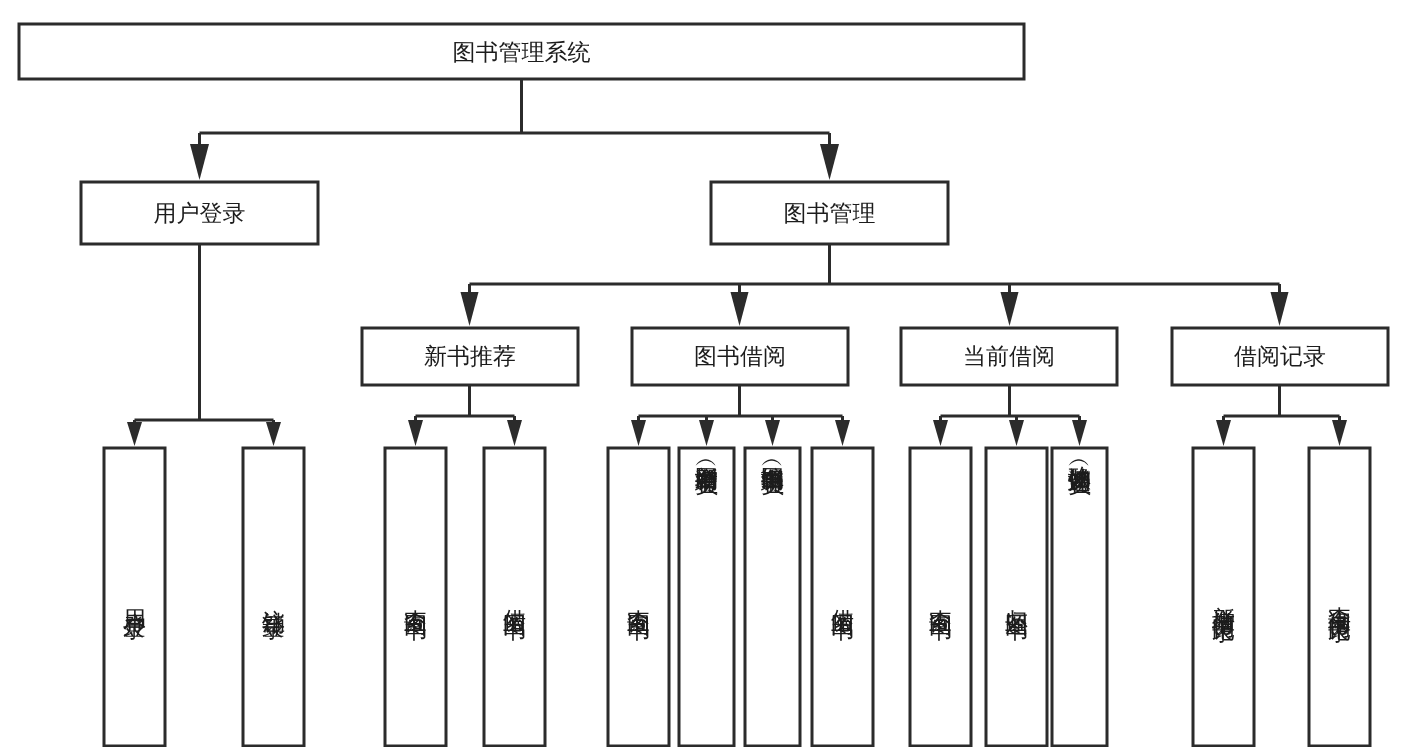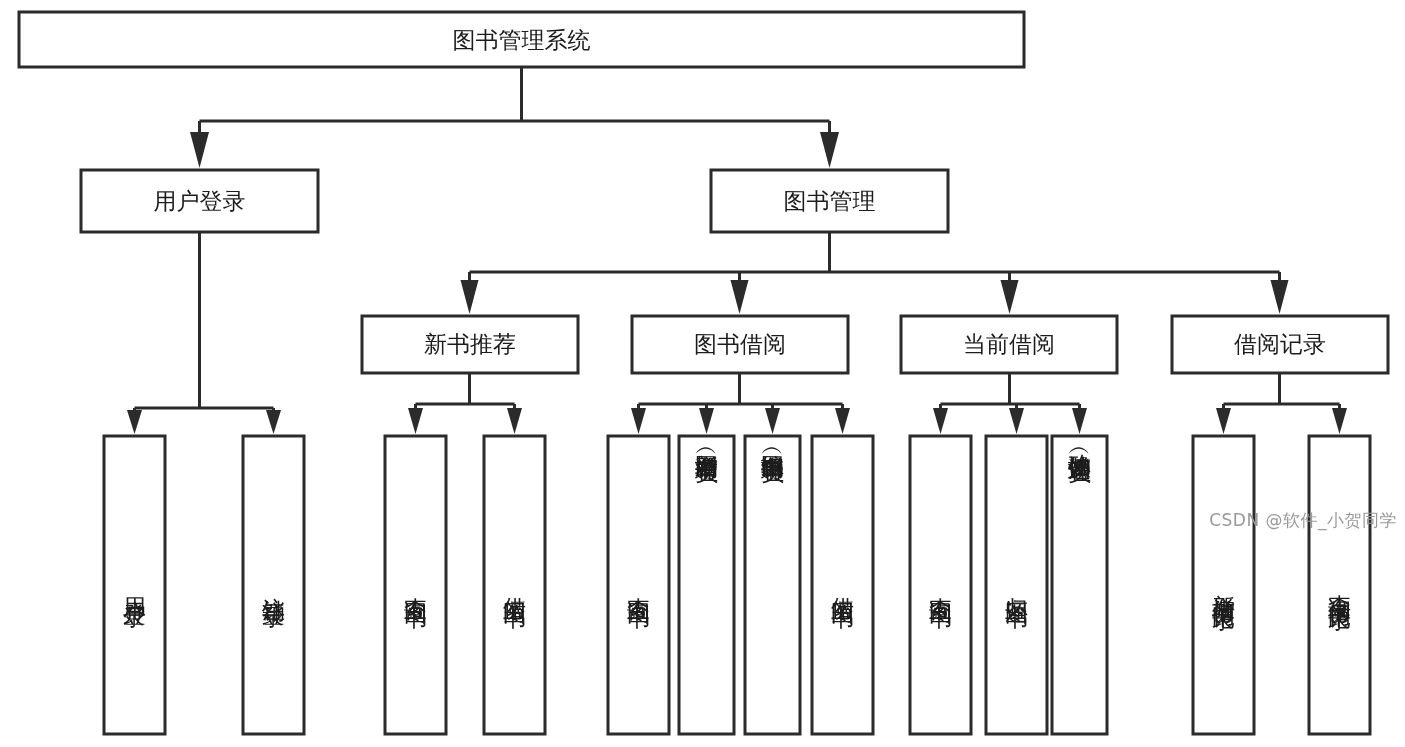--- a/index.html
+++ b/index.html
@@ -10,21 +10,21 @@
   body {
     width: 1405px;
     height: 747px;
     font-family: "DejaVu Sans", "Liberation Sans", sans-serif;
     overflow: hidden;
     position: relative;
   }
   #diagram-root {
     position: absolute;
     left: 0;
-    top: 0;
+    top: 12px;
     width: 1405px;
     height: 539px;
   }
   svg.flowchart {
     display: block;
     width: 1405px;
     height: 747px;
   }
   .node-box {
     fill: #ffffff;
@@ -245,15 +245,14 @@
       <div class="node-label-v" style="justify-content:flex-start;letter-spacing:1px;">确认归还（管理员）</div>
     </div>
     <div style="position:absolute;left:1193px;top:436px;width:61px;height:298px;">
       <div class="node-label-v">新增借阅记录</div>
     </div>
     <div style="position:absolute;left:1309px;top:436px;width:61px;height:298px;">
       <div class="node-label-v">查询借阅记录</div>
     </div>
   </div>
 
-  <div class="watermark">CSDN @软件_小贺同学</div>
 
 </div>
 
 </body></html>

